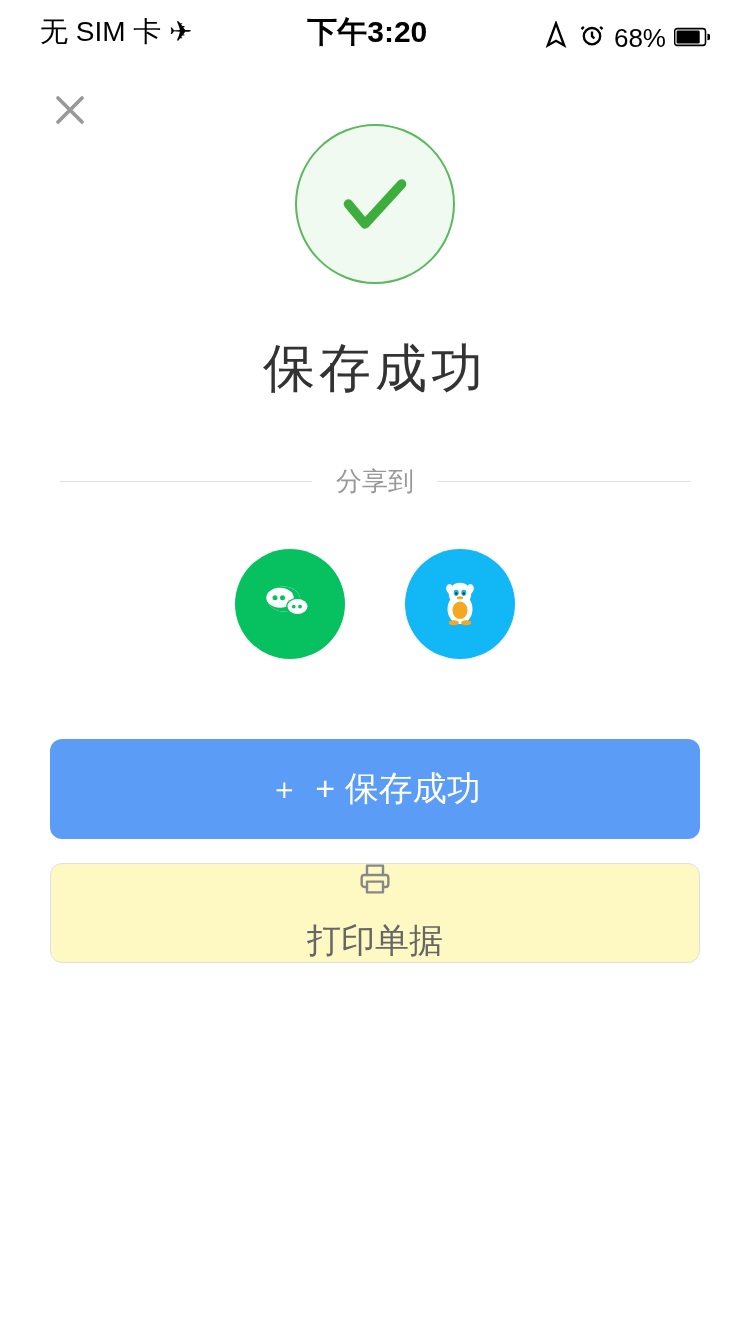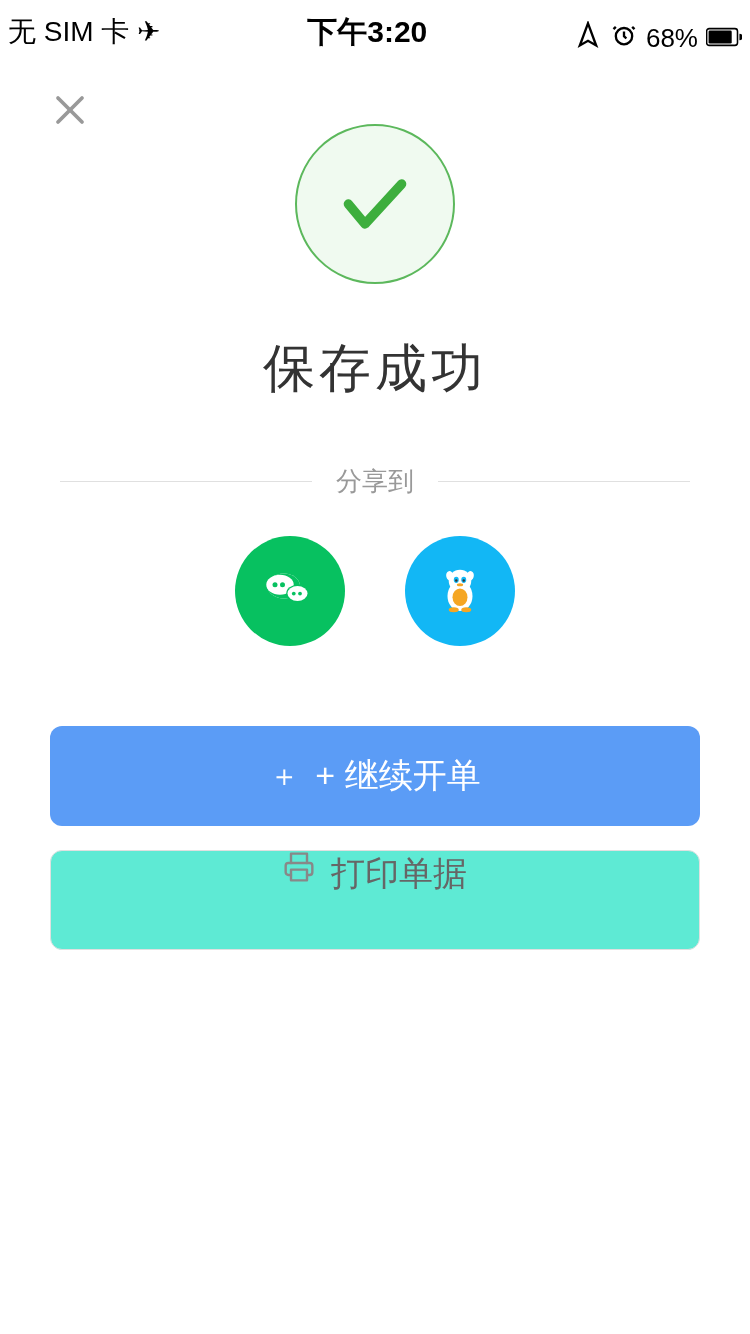--- a/index.html
+++ b/index.html
@@ -18,21 +18,21 @@
     }
 
     
     .status-bar {
       width: 100%;
       height: 64px;
       background: #ffffff;
       display: flex;
       align-items: center;
       justify-content: space-between;
-      padding: 0 8px;
+      padding: 0 40px;
     }
 
     .status-left {
       display: flex;
       align-items: center;
       gap: 10px;
       font-size: 28px;
       font-weight: 500;
       color: #000;
     }
@@ -105,21 +105,21 @@
       letter-spacing: 4px;
       font-family: Liberation Serif, serif;
     }
 
     
     .share-divider {
       width: 100%;
       display: flex;
       align-items: center;
       padding: 0 60px;
-      margin-bottom: 37px;
+      margin-bottom: 50px;
     }
 
     .divider-line {
       flex: 1;
       height: 1px;
       background: #e0e0e0;
     }
 
     .divider-text {
       font-size: 26px;
@@ -181,30 +181,32 @@
       gap: 16px;
       cursor: pointer;
       font-size: 34px;
       color: white;
       font-weight: 400;
     }
 
     .btn-secondary {
       width: 100%;
       height: 100px;
-      background: #5eead4;
+      background: #fef9c3;
       border: 1px solid #e0e0e0;
       border-radius: 12px;
       display: flex;
+      align-items: center;
       justify-content: center;
       gap: 16px;
       cursor: pointer;
       font-size: 34px;
       color: #666666;
       font-weight: 400;
+      flex-direction: column;
     }
 
     .btn-icon {
       font-size: 30px;
     }
   </style>
 </head>
 <body>
 
 <div class="status-bar">
@@ -304,21 +306,21 @@
         <ellipse cx="19" cy="39" rx="4" ry="2" fill="#f5a623"></ellipse>
         <ellipse cx="29" cy="39" rx="4" ry="2" fill="#f5a623"></ellipse>
       </svg>
     </button>
   </div>
 
   <div class="action-buttons">
 
     <button class="btn-primary">
       <span class="btn-icon">＋</span>
-      <span>+ 继续开单</span>
+      <span>+ 保存成功</span>
     </button>
 
     <button class="btn-secondary">
       <span class="btn-icon">
         <svg viewBox="0 0 24 24" width="32" height="32" fill="none" stroke="#888" stroke-width="1.8" stroke-linecap="round" stroke-linejoin="round">
           <polyline points="6 9 6 2 18 2 18 9"></polyline>
           <path d="M6 18H4a2 2 0 01-2-2v-5a2 2 0 012-2h16a2 2 0 012 2v5a2 2 0 01-2 2h-2"></path>
           <rect x="6" y="14" width="12" height="8"></rect>
         </svg>
       </span>

